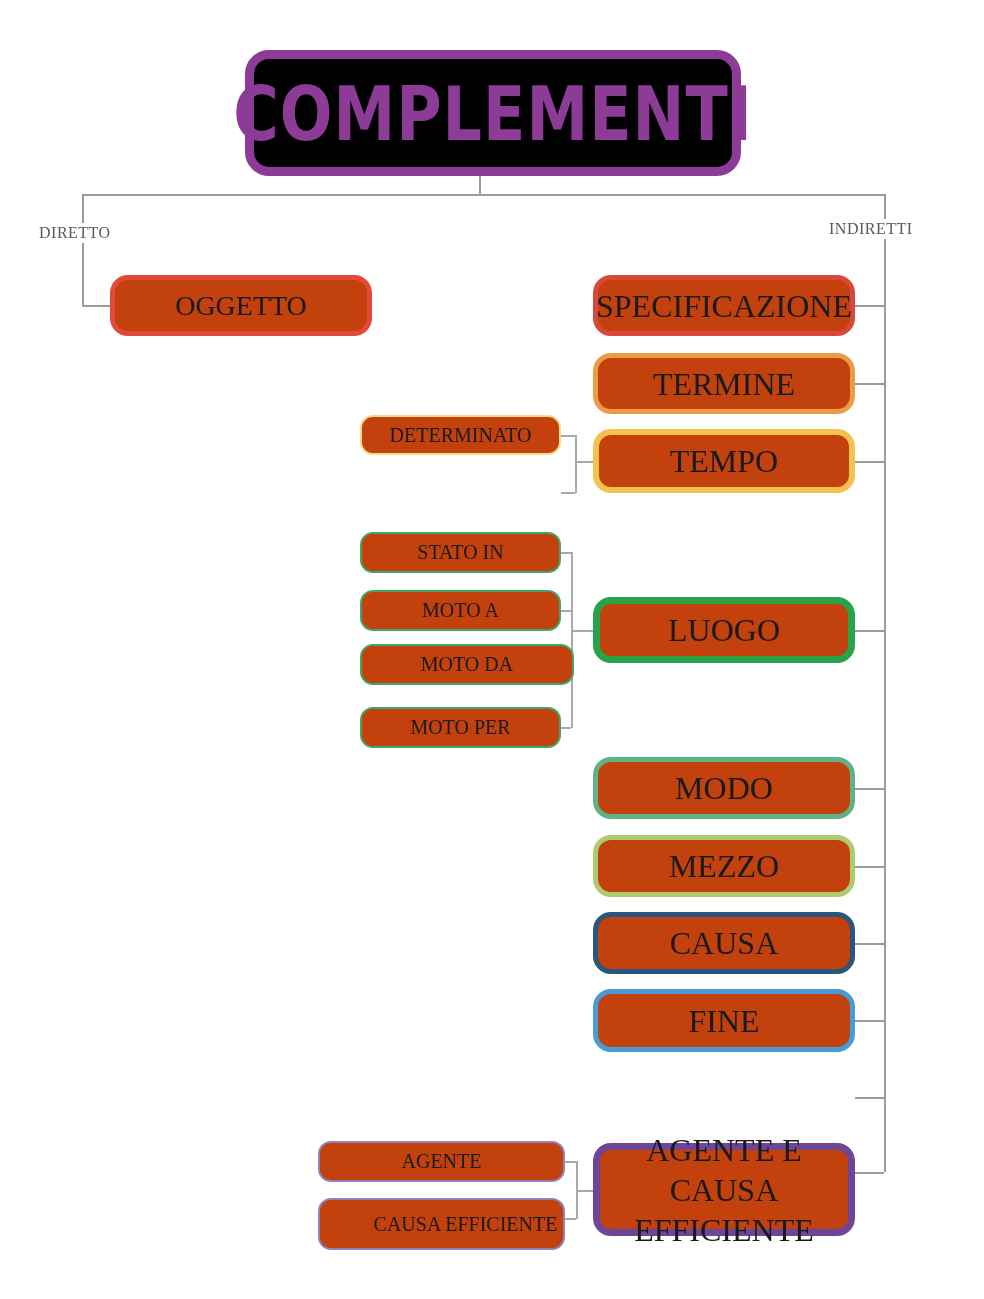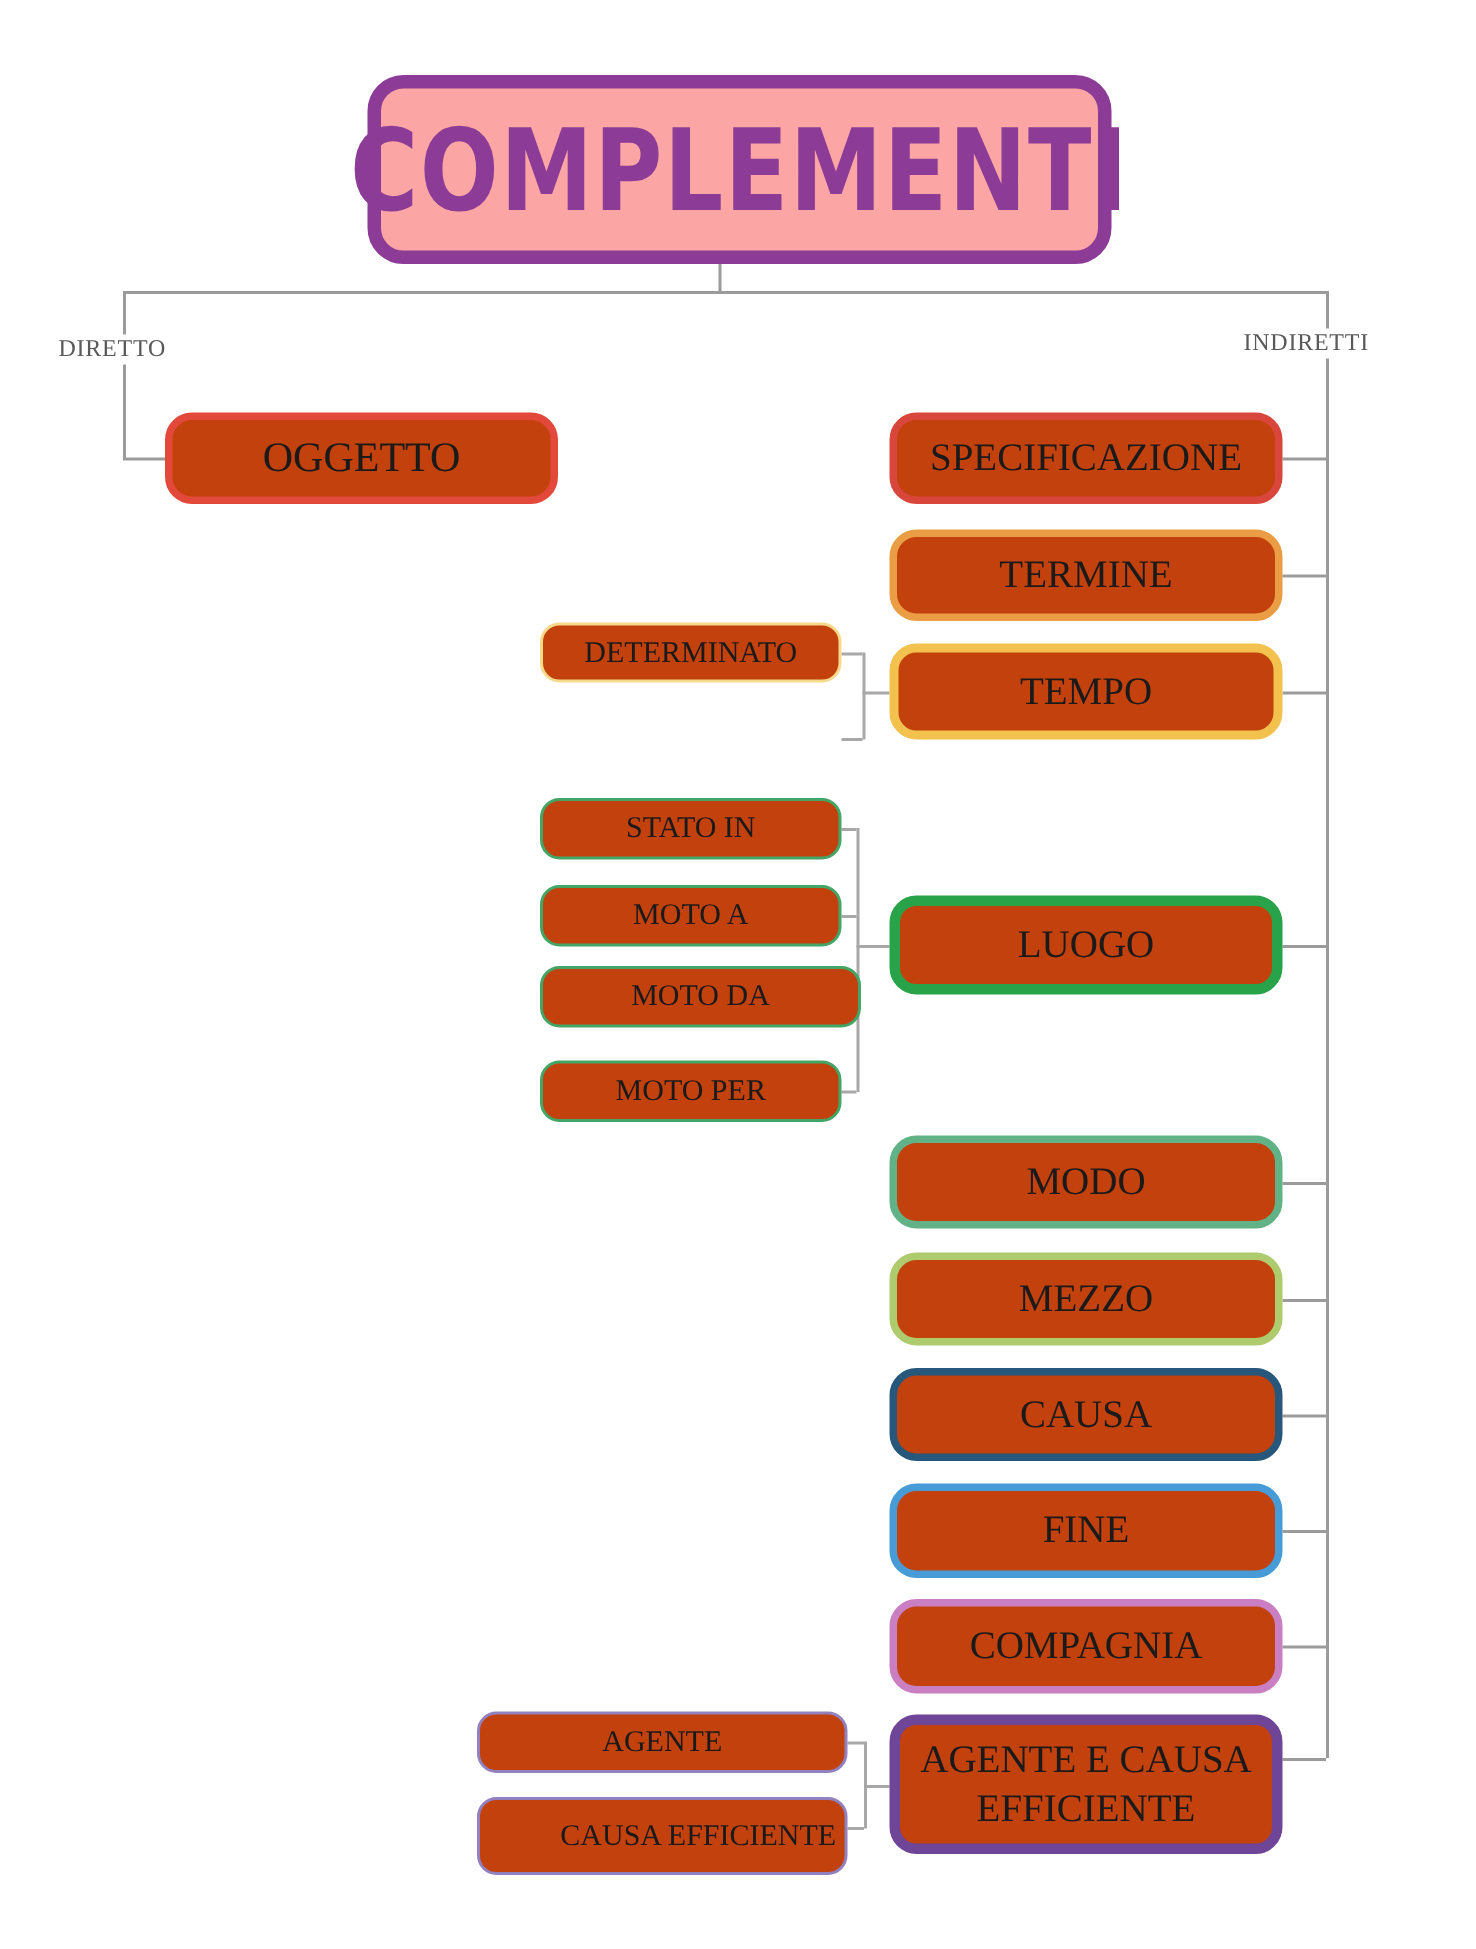--- a/index.html
+++ b/index.html
@@ -32,33 +32,33 @@
     border-style:solid;
     display:flex;align-items:center;justify-content:center;
     text-align:center;
     color:#1a1a1a;
     z-index:4;
     box-sizing:border-box;
   }
   .main-node{
     left:593px;width:262px;
     border-width:5px;border-radius:18px;
-    font-size:26px;line-height:1.25;
+    font-size:32px;line-height:1.25;
   }
   .sub-node{
     border-width:2px;border-radius:13px;
     font-size:20px;
   }
   
   .title-box{
     position:absolute;
     left:245px;top:50px;width:478px;height:108px;
     border:9px solid #8c3c96;
     border-radius:24px;
-    background:#fca5a5;
+    background:#000000;
     display:flex;align-items:center;justify-content:center;
     z-index:4;
   }
   .title-text{
     font-family:"DejaVu Sans", sans-serif;
     font-weight:800;
     font-size:62px;
     letter-spacing:1px;
     transform:scaleY(1.22);
     white-space:nowrap;
@@ -96,21 +96,20 @@
   <div class="hline" style="left:855px;top:1172px;width:29px;"></div>
 
   <div class="node main-node" style="top: 275px; height: 61px; border-color: rgb(217, 71, 60);">SPECIFICAZIONE</div>
   <div class="node main-node" style="top: 353px; height: 61px; border-color: rgb(234, 157, 68);">TERMINE</div>
   <div class="node main-node" style="top: 429px; height: 64px; border-width: 6px; border-color: rgb(242, 193, 78);">TEMPO</div>
   <div class="node main-node" style="top: 597px; height: 66px; border-width: 7px; border-color: rgb(40, 163, 73);">LUOGO</div>
   <div class="node main-node" style="top: 757px; height: 62px; border-color: rgb(98, 178, 135);">MODO</div>
   <div class="node main-node" style="top: 835px; height: 62px; border-color: rgb(174, 203, 110);">MEZZO</div>
   <div class="node main-node" style="top: 912px; height: 62px; border-color: rgb(39, 87, 122);">CAUSA</div>
   <div class="node main-node" style="top: 989px; height: 63px; border-color: rgb(71, 156, 215);">FINE</div>
-  <div class="node main-node" style="top: 1066px; height: 63px; border-color: rgb(202, 127, 194);">COMPAGNIA</div>
   <div class="node main-node" style="top: 1143px; height: 93px; border-width: 7px; padding: 0px 8px; border-color: rgb(111, 69, 151);">AGENTE E CAUSA EFFICIENTE</div>
 
   <div class="node sub-node" style="left: 360px; top: 415px; width: 201px; height: 40px; border-color: rgb(246, 217, 138);">DETERMINATO</div>
   <div class="hline bracket" style="left:561px;top:435px;width:14px;"></div>
   <div class="hline bracket" style="left:561px;top:492px;width:14px;"></div>
   <div class="vline bracket" style="left:575px;top:435px;height:58px;"></div>
   <div class="hline bracket" style="left:575px;top:461px;width:18px;"></div>
 
   <div class="node sub-node" style="left: 360px; top: 532px; width: 201px; height: 41px; border-color: rgb(67, 165, 102);">STATO IN</div>
   <div class="node sub-node" style="left: 360px; top: 590px; width: 201px; height: 41px; border-color: rgb(67, 165, 102);">MOTO A</div>

